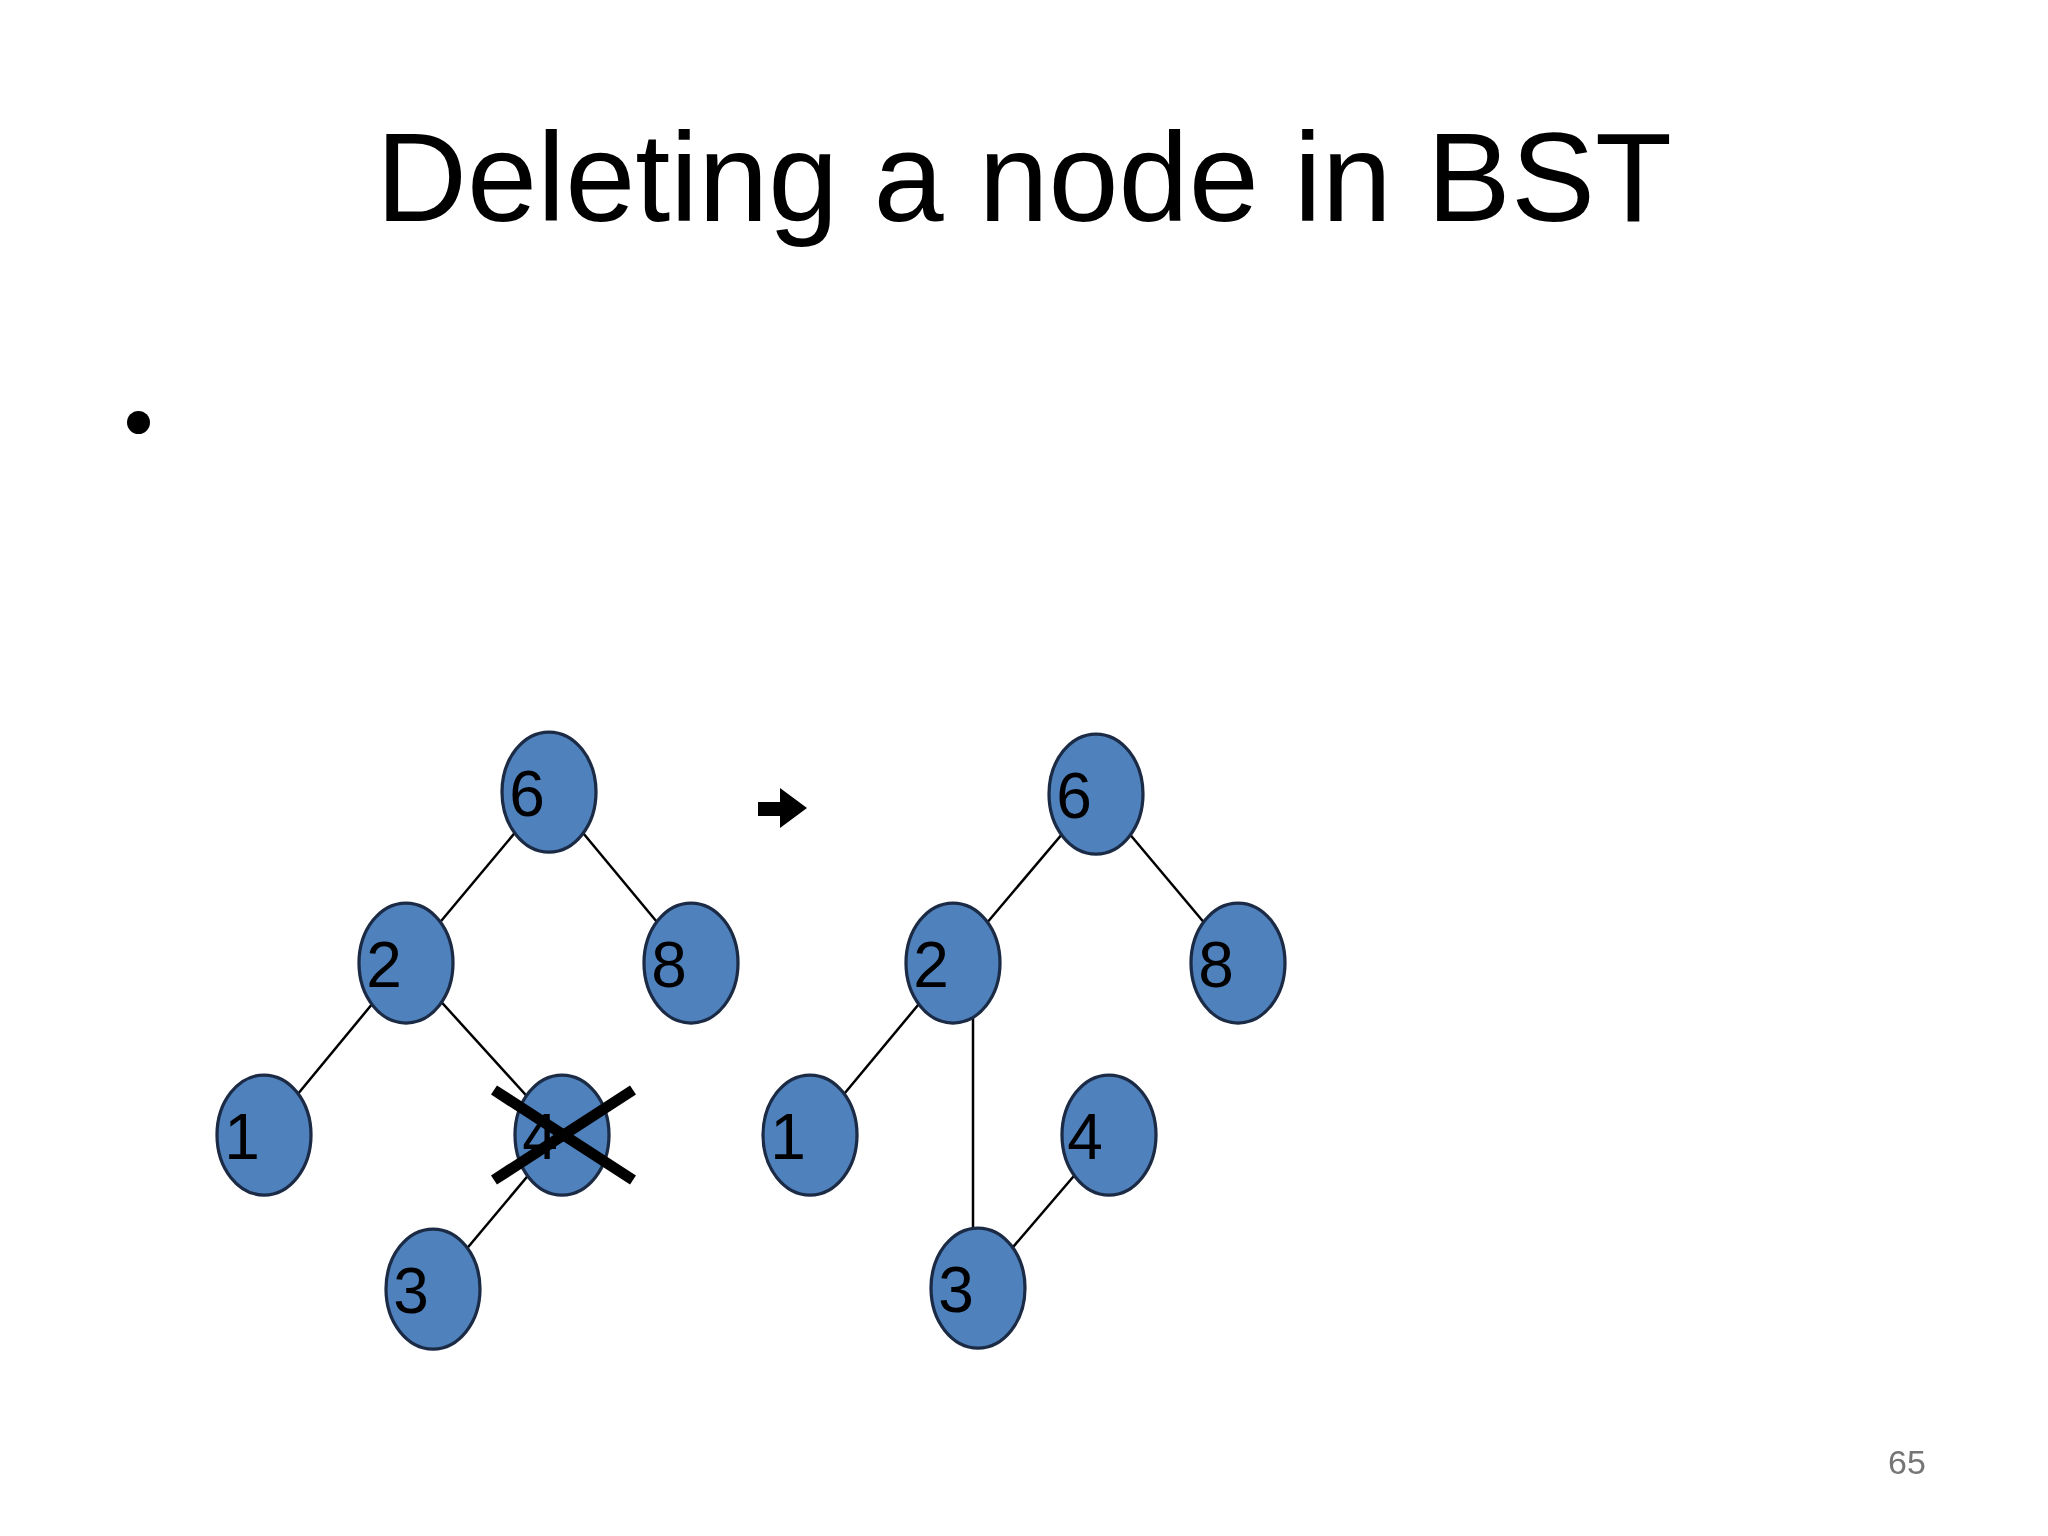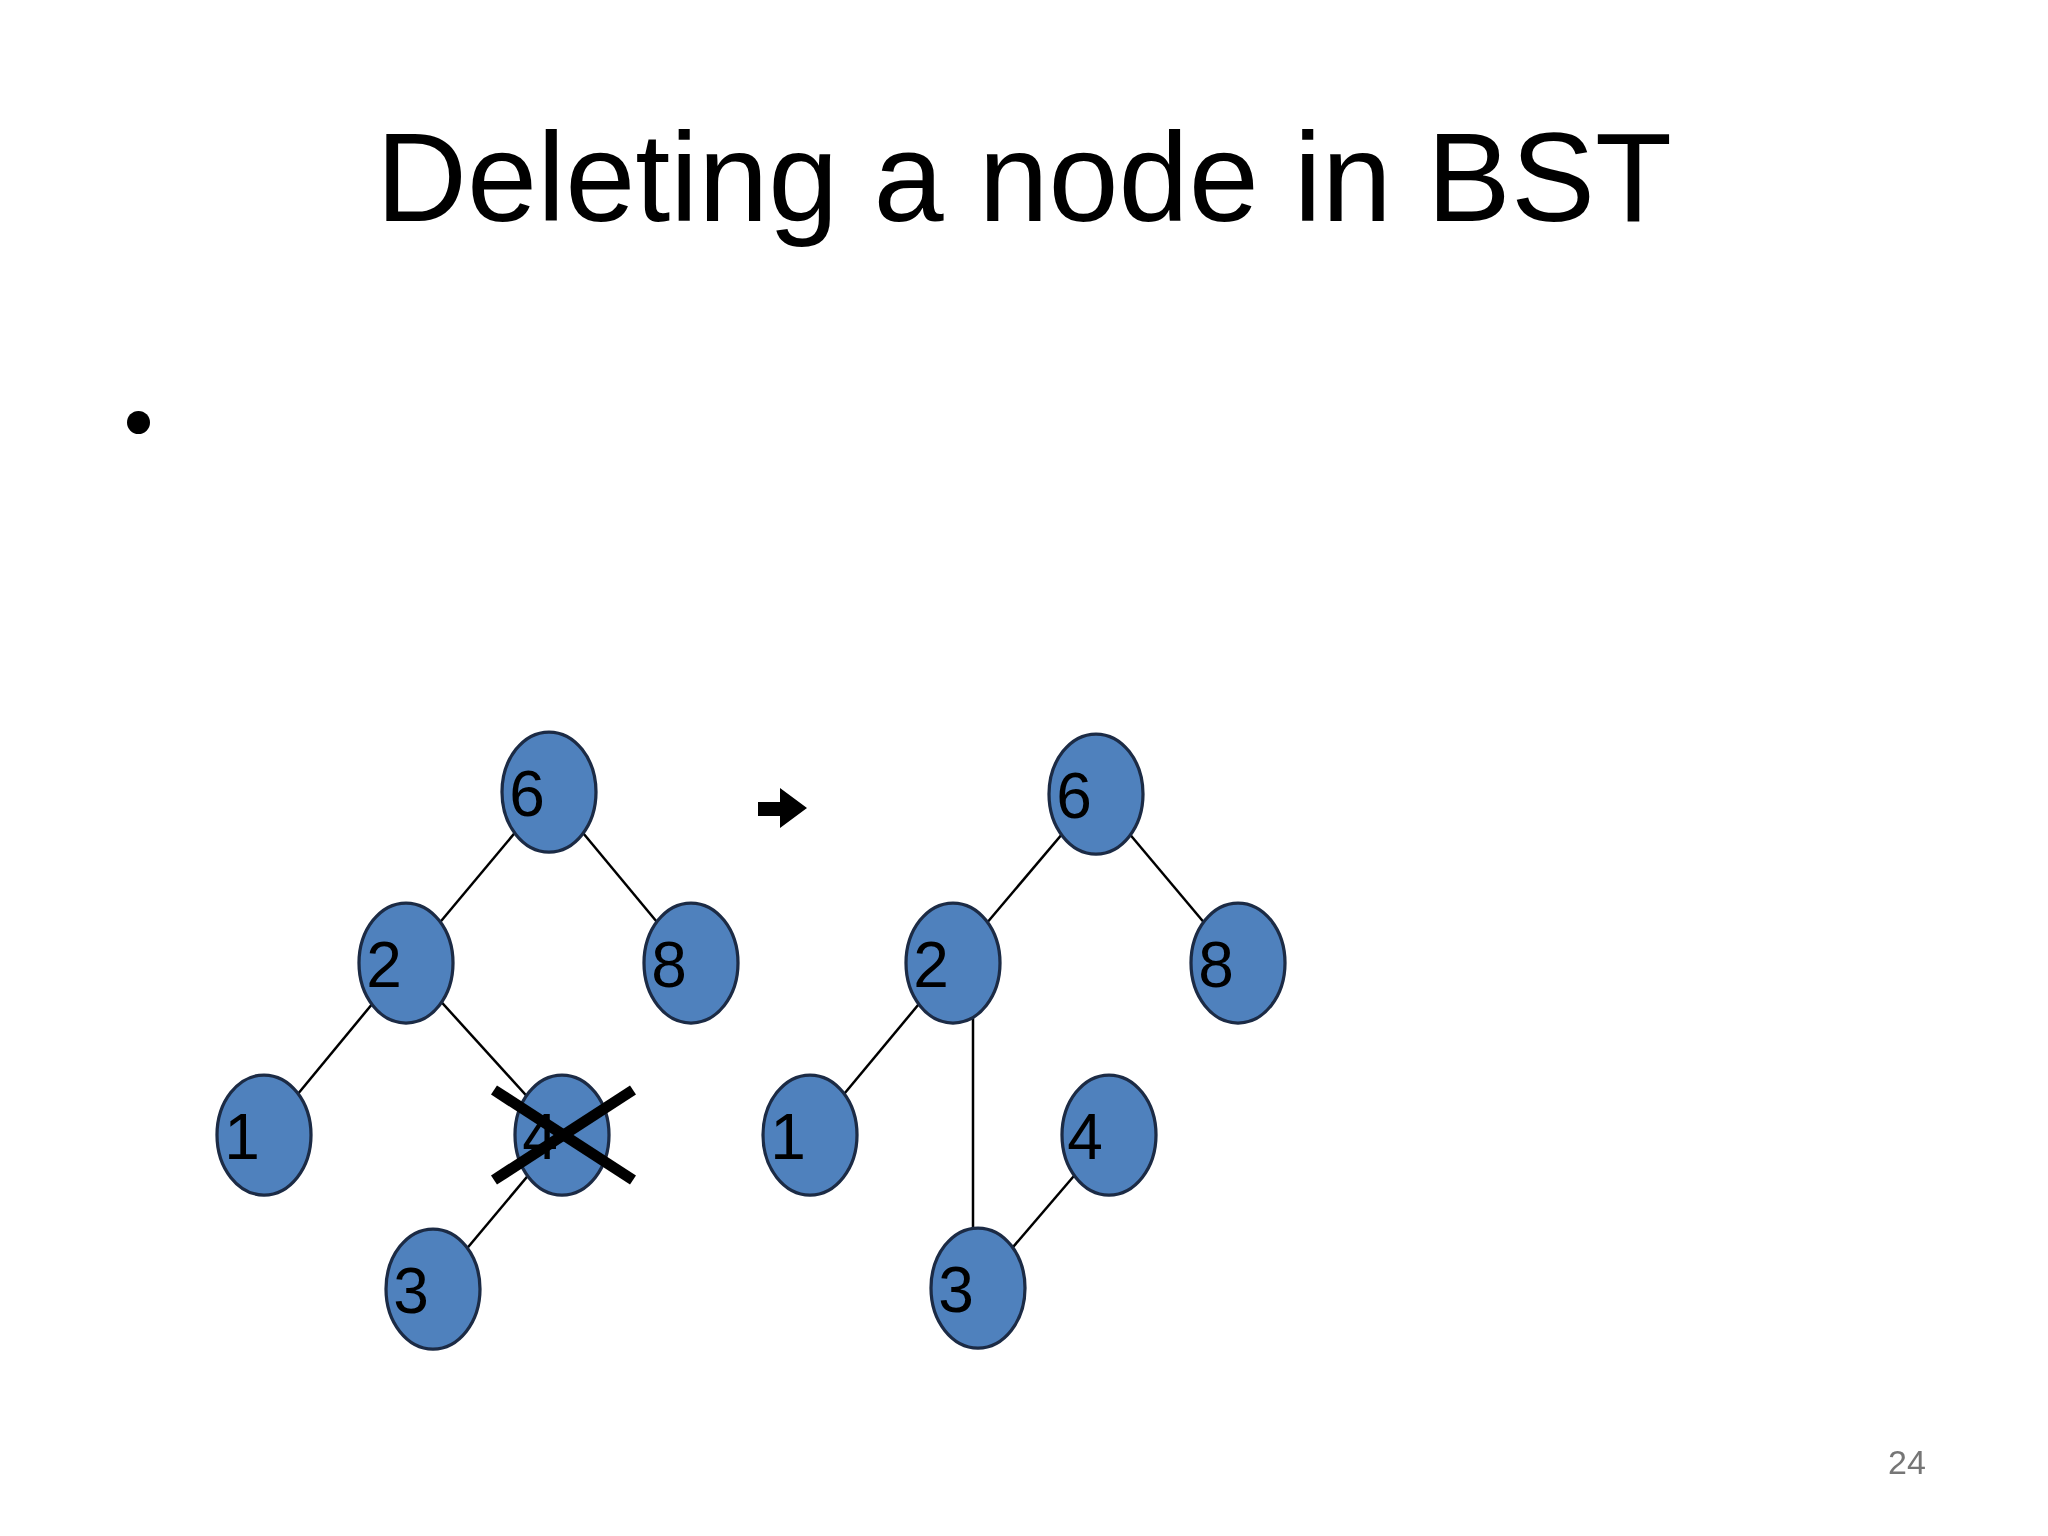--- a/index.html
+++ b/index.html
@@ -148,15 +148,15 @@
         <ellipse cx="1109" cy="1135" rx="47" ry="60" stroke-width="3.25" fill="#4f81bd" stroke="#1c2b45"></ellipse>
         <text class="node-label" x="1085" y="1159" text-anchor="middle" fill="#000000">4</text>
       </g>
       <g>
         <ellipse cx="978" cy="1288" rx="47" ry="60" stroke-width="3.25" fill="#4f81bd" stroke="#1c2b45"></ellipse>
         <text class="node-label" x="956" y="1312" text-anchor="middle" fill="#000000">3</text>
       </g>
     </g>
   </svg>
 
-  <div class="page-number">24</div>
+  <div class="page-number">65</div>
 
 </div>
 
 </body></html>

